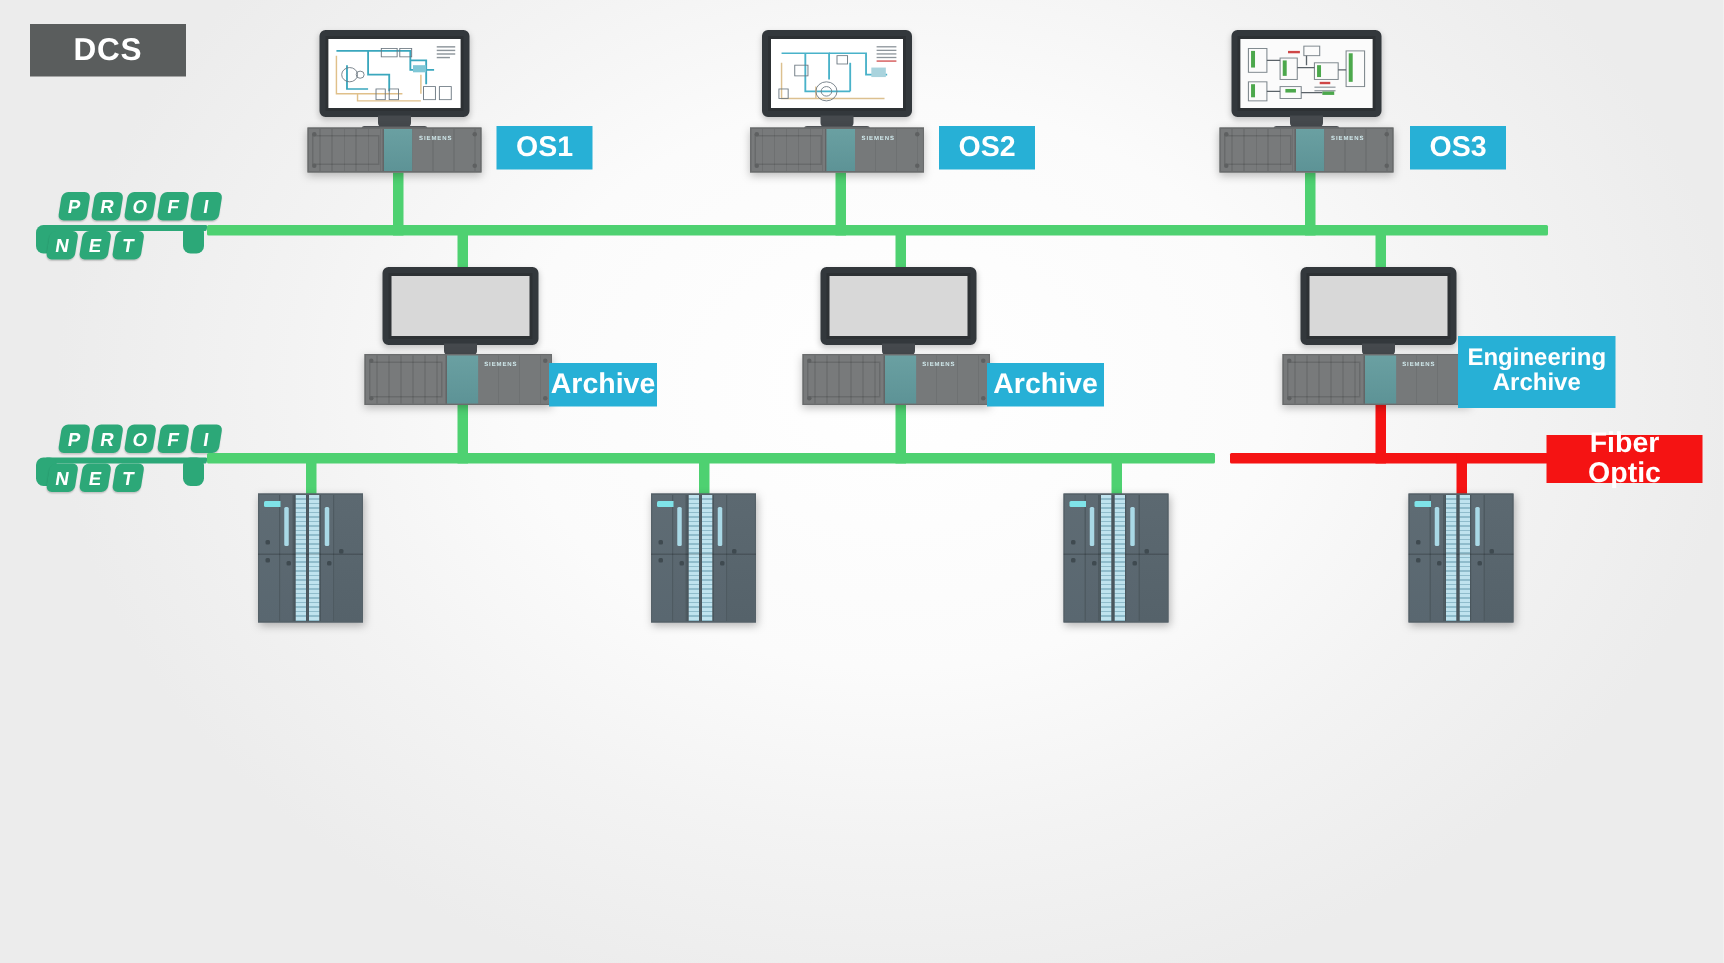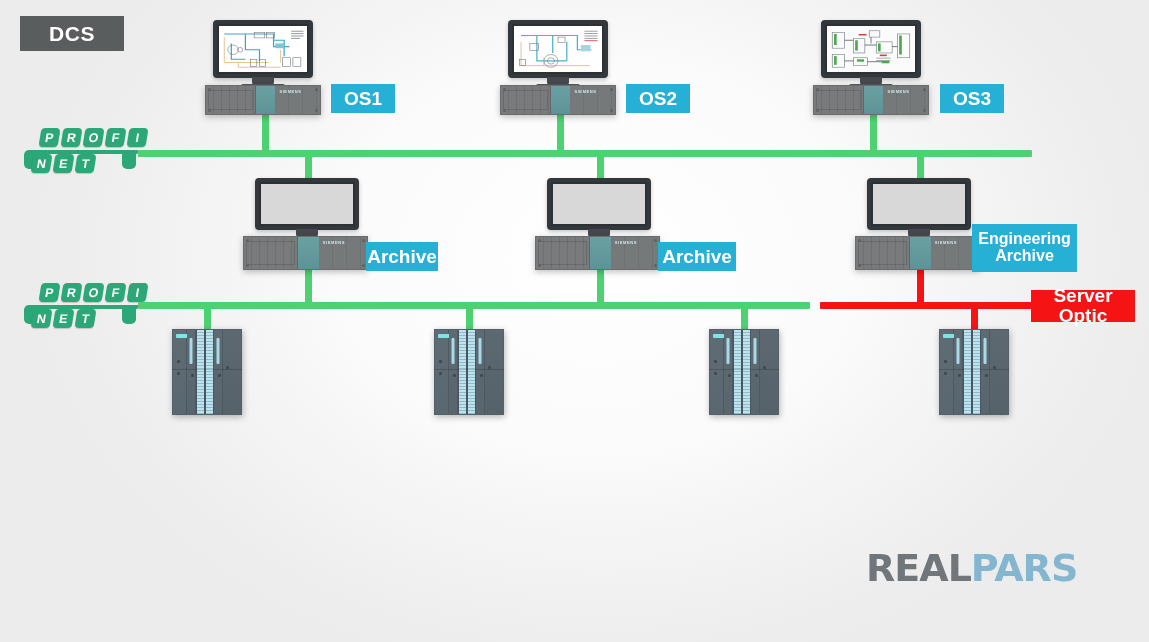--- a/index.html
+++ b/index.html
@@ -526,21 +526,18 @@
       <div class="tag" style="left:366px;top:242px;width:72px;height:29px;">
         <span>Archive</span>
       </div>
       <div class="tag" style="left:658px;top:242px;width:78px;height:29px;">
         <span>Archive</span>
       </div>
       <div class="tag two-line" style="left:972px;top:224px;width:105px;height:48px;">
         <div><span>Engineering</span><br><span>Archive</span></div>
       </div>
       <div class="tag red" style="left:1031px;top:290px;width:104px;height:32px;background:#f51313;">
-        <span>Server Optic</span>
+        <span>Fiber Optic</span>
       </div>
     </div>
 
-  <div class="realpars" style="left:866px;top:546px;">
-    <span class="rp-a">REAL</span><span class="rp-b">PARS</span>
-  </div>
 
 </div>
 
 </body></html>

